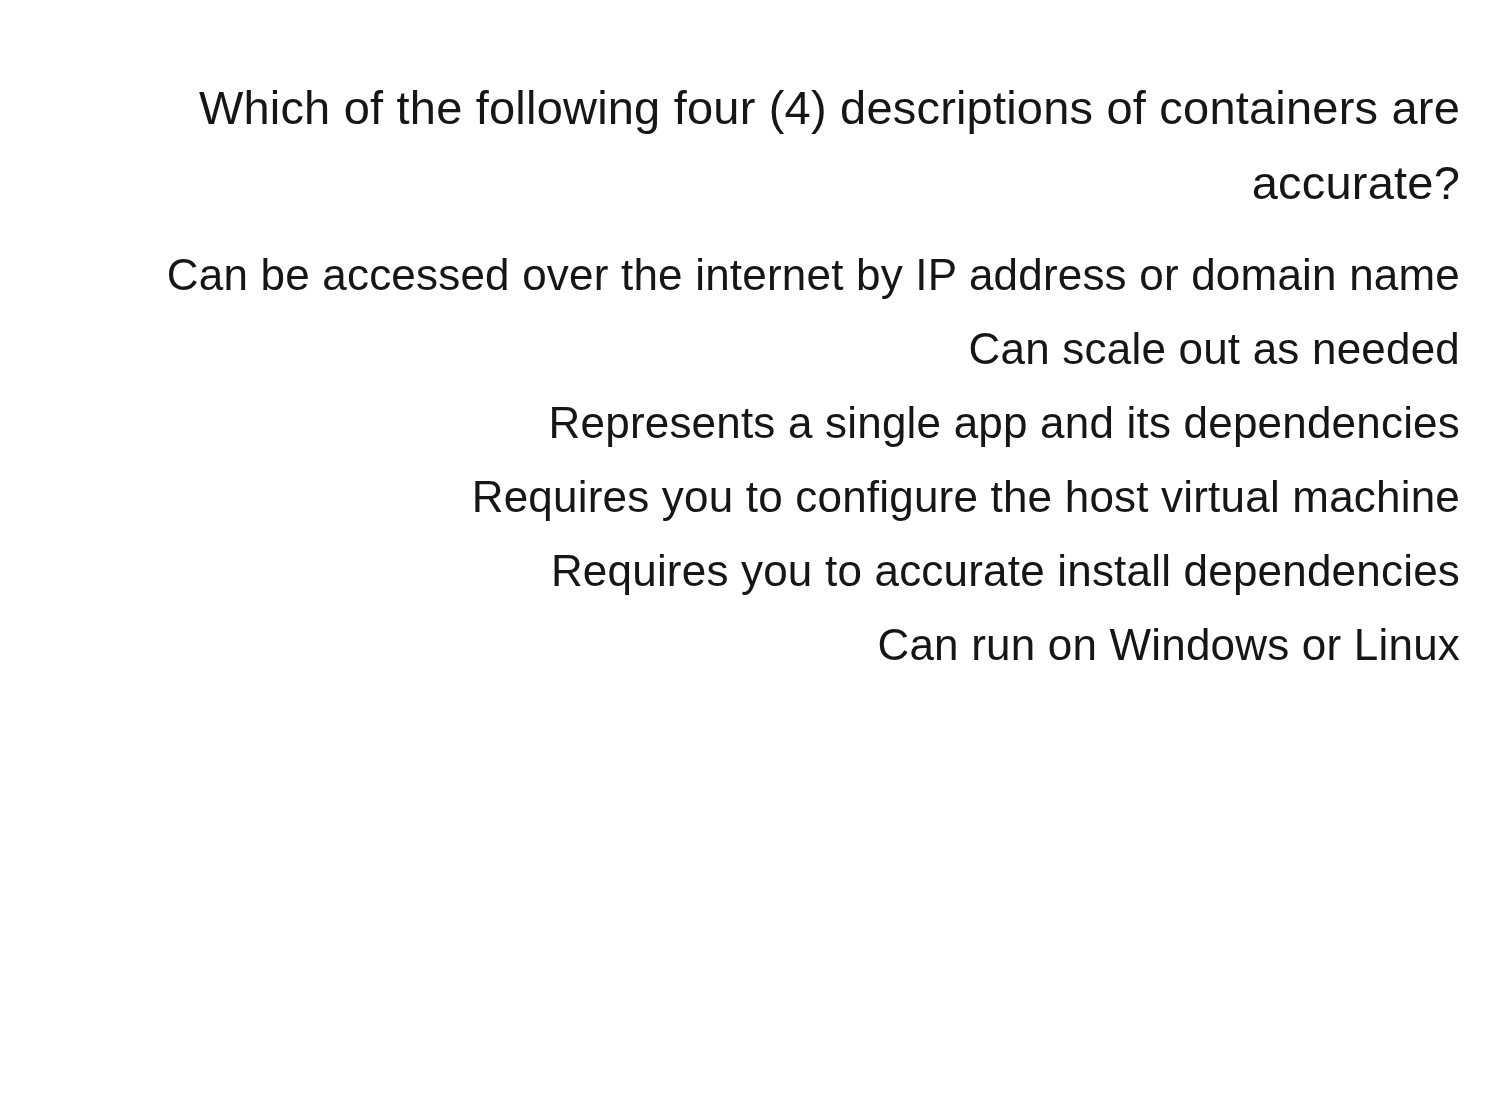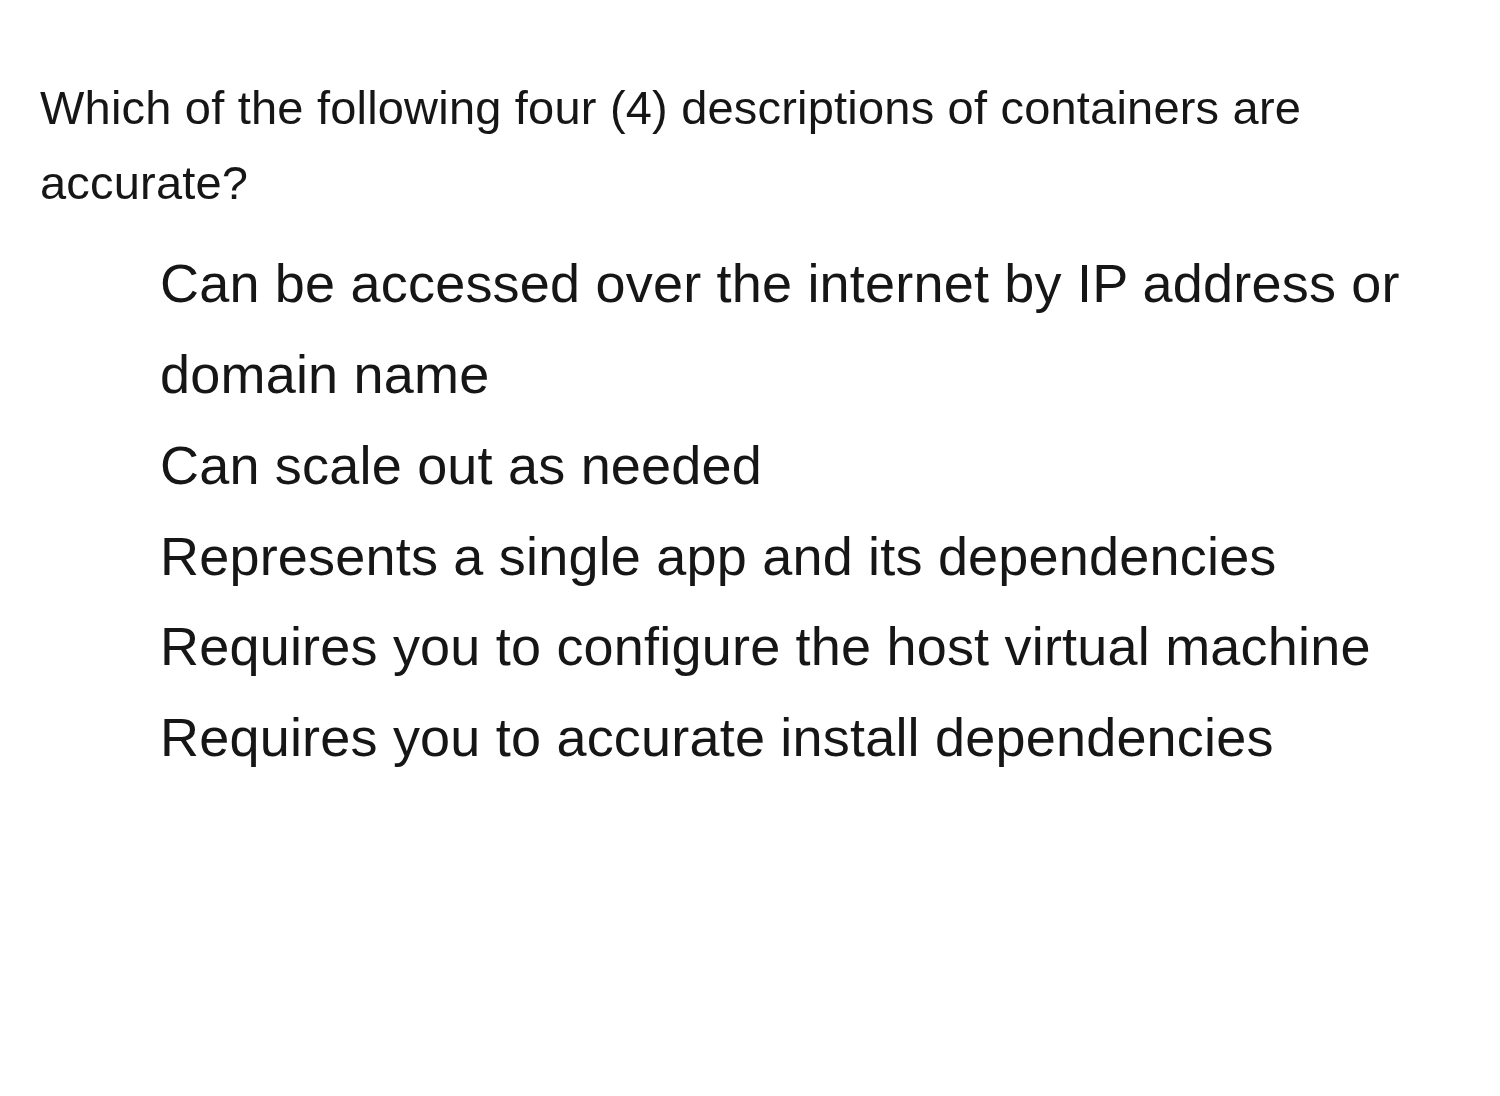--- a/index.html
+++ b/index.html
@@ -6,43 +6,45 @@
     margin: 0;
     padding: 0;
     width: 1500px;
     height: 1096px;
     background: #ffffff;
     font-family: -apple-system, BlinkMacSystemFont, "Segoe UI", Helvetica, Arial, sans-serif;
     color: #161616;
   }
   .page {
     padding: 70px 40px 40px 40px;
+    text-align: right;
   }
   .question {
     font-size: 47px;
     line-height: 1.6;
     font-weight: 400;
     margin-bottom: 18px;
     letter-spacing: 0.2px;
   }
   .options {
     padding-left: 120px;
   }
   .option {
-    font-size: 54px;
+    font-size: 44px;
     line-height: 1.68;
     font-weight: 400;
     letter-spacing: 0.2px;
   }
 </style>
 </head>
 <body>
 
 <div class="page">
   <div class="question">Which of the following four (4) descriptions of containers are accurate?</div>
   <div class="options">
     <div class="option">Can be accessed over the internet by IP address or domain name</div>
     <div class="option">Can scale out as needed</div>
     <div class="option">Represents a single app and its dependencies</div>
     <div class="option">Requires you to configure the host virtual machine</div>
     <div class="option">Requires you to accurate install dependencies</div>
+    <div class="option">Can run on Windows or Linux</div>
   </div>
 </div>
 
 </body></html>

